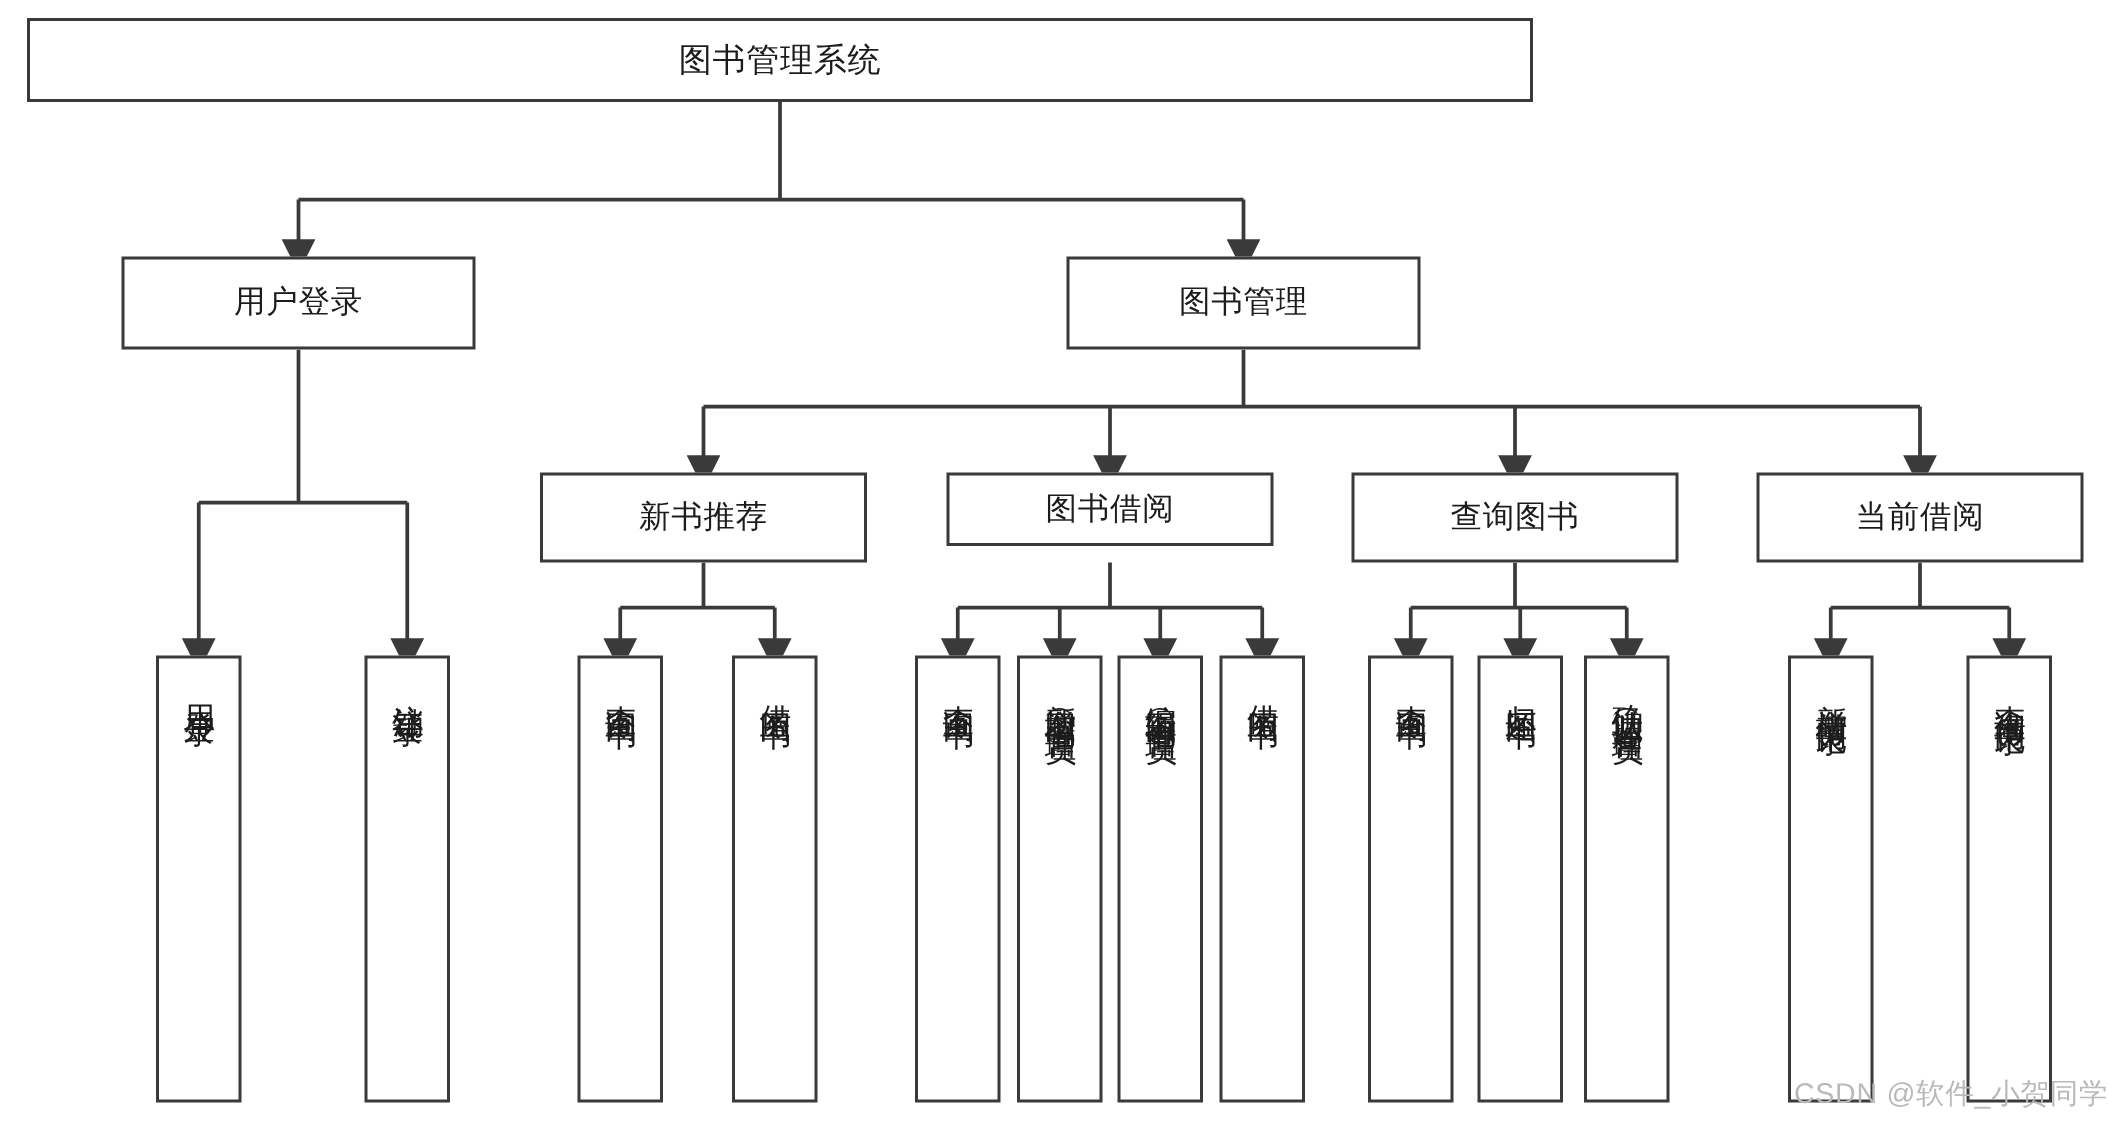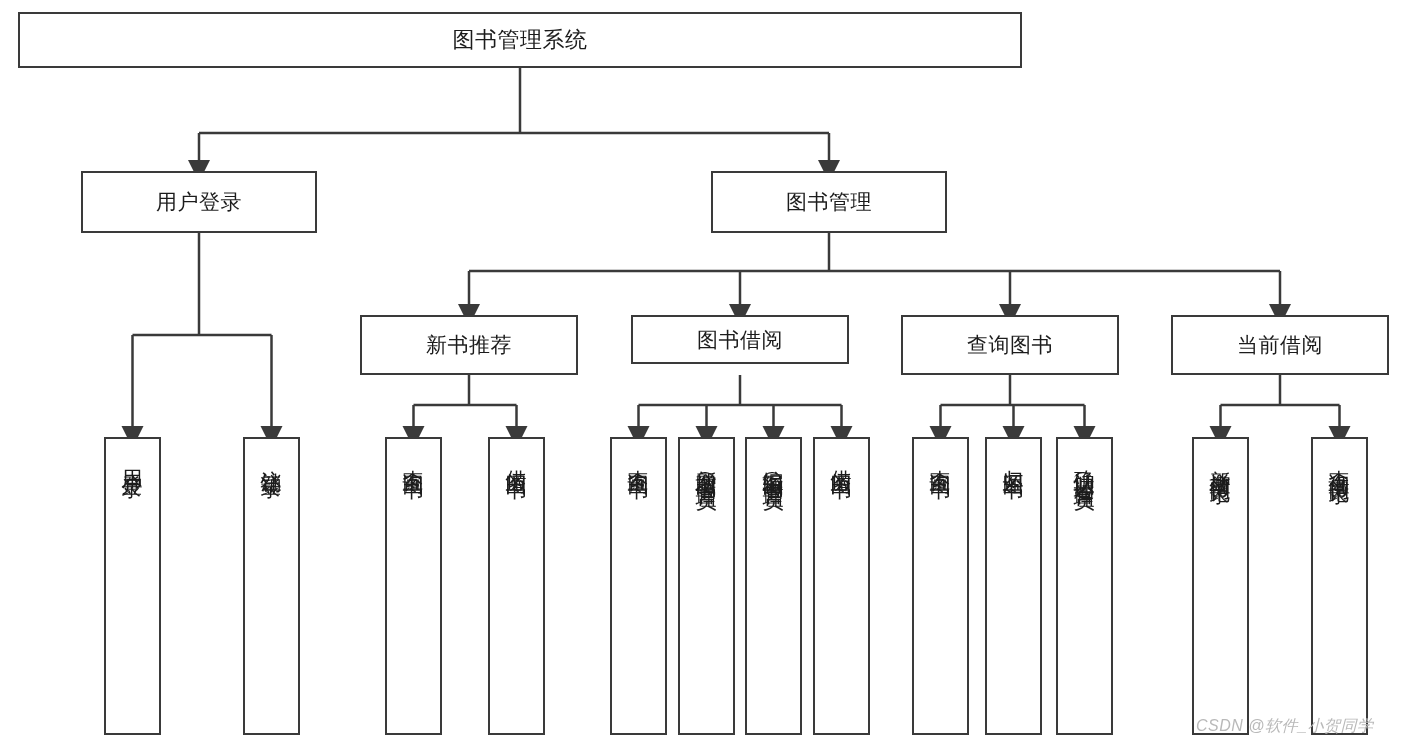--- a/index.html
+++ b/index.html
@@ -55,24 +55,23 @@
     position: absolute;
     left: 0;
     top: 0;
     width: 1405px;
     height: 747px;
     pointer-events: none;
   }
   .watermark {
     position: absolute;
     color: #b9b9b9;
-    font-size: 16px;
+    font-size: 19px;
     white-space: nowrap;
     letter-spacing: 0.5px;
-    font-style: italic;
   }
 </style>
 </head>
 <body>
 
 <div id="diagram-root">
   <svg id="edge-layer" viewBox="0 0 1405 747" width="1405" height="747" xmlns="http://www.w3.org/2000/svg">
     <defs>
       <marker id="arrowhead" markerWidth="9" markerHeight="9" refX="1" refY="4.5" orient="auto" markerUnits="strokeWidth">
         <polygon points="0,0 9,4.5 0,9" fill="#3a3a3a"></polygon>

